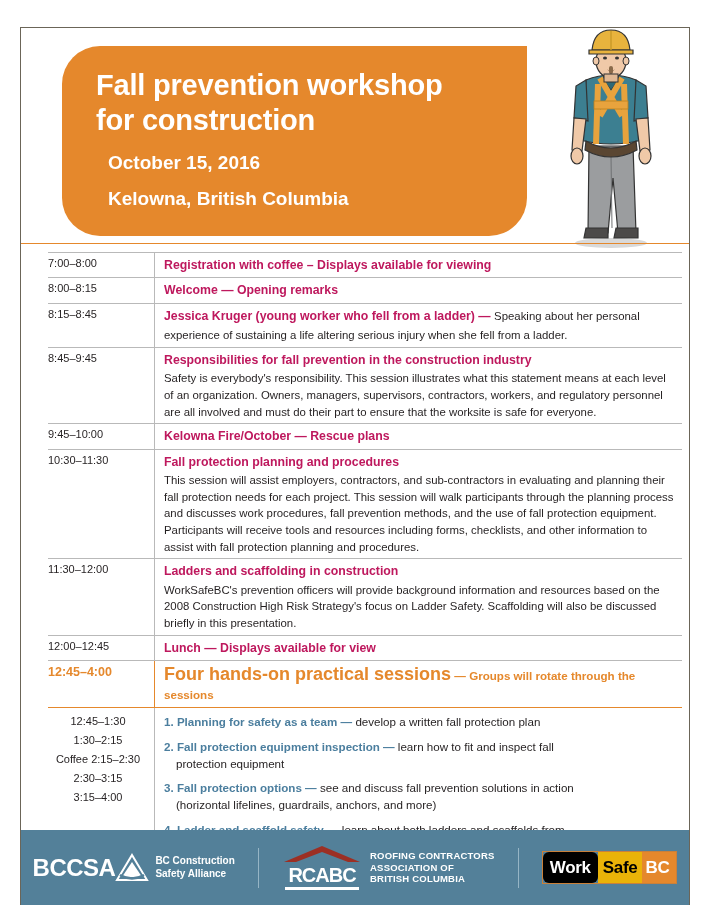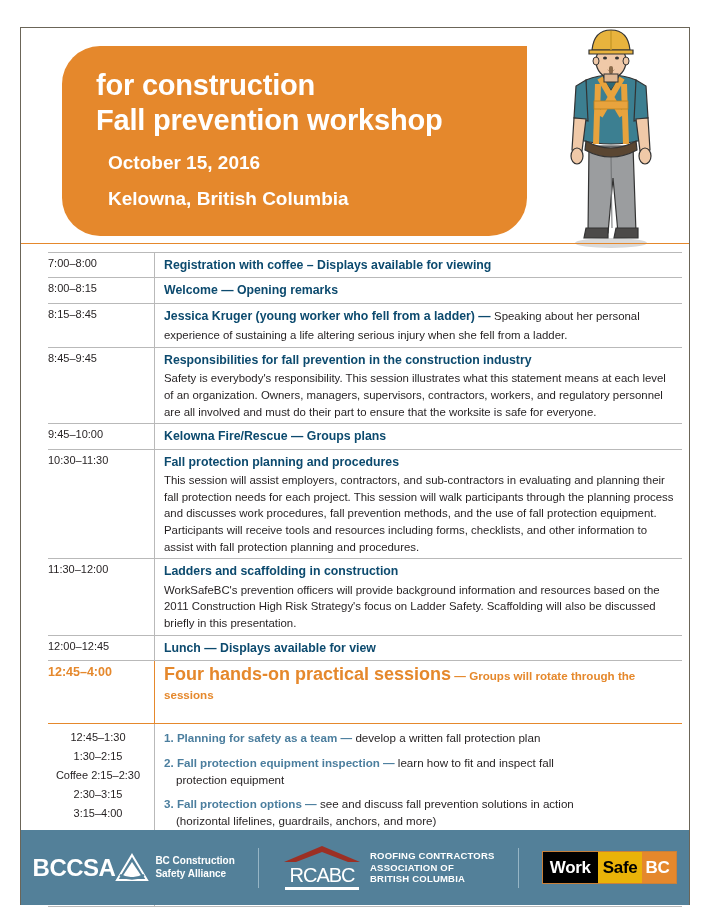--- a/index.html
+++ b/index.html
@@ -84,21 +84,21 @@
     white-space:nowrap;
     border-right:1px solid #b9b9b9;
     padding-top:4px !important;
     padding-right:6px !important;
   }
   .col-desc{
     padding-left:9px !important;
     padding-right:4px !important;
   }
   .sess-title{
-    color:#0c4a6e;
+    color:#be185d;
     font-weight:bold;
     font-size:12.3px;
     line-height:1.42;
   }
   .sess-body{
     color:#231f20;
     font-weight:normal;
     font-size:11.4px;
     line-height:1.45;
   }
@@ -106,21 +106,21 @@
     color:#231f20;
     font-size:11.4px;
     line-height:1.46;
     margin:1px 0 0 0;
   }
 
   
   tr.row-highlight td{
     border-top:1.4px solid #e5882c;
     border-bottom:1.4px solid #e5882c;
-    padding-top:4px;padding-bottom:20px;
+    padding-top:4px;padding-bottom:4px;
   }
   tr.row-highlight .col-time{
     color:#e5882c;
     font-weight:bold;
     font-size:12.5px;
     border-right:1px solid #e5882c;
   }
   .hl-title{
     color:#e5882c;
     font-weight:bold;
@@ -185,42 +185,42 @@
   }
   .rcabc-txt{
     color:#ffffff;font-size:9.5px;font-weight:bold;line-height:1.25;
     margin-left:8px;letter-spacing:0.2px;
   }
   .wsbc{
     display:flex;align-items:stretch;height:31px;border:1px solid #c9803a;
   }
   .wsbc-a{
     background:#000000;color:#ffffff;font-weight:bold;font-size:17px;
-    display:flex;align-items:center;padding:0 7px;letter-spacing:-0.3px;
+    display:flex;align-items:center;padding:0 7px;letter-spacing:-0.3px;border-radius:6px;
   }
   .wsbc-b{
     background:#eab308;color:#000000;font-weight:bold;font-size:17px;
     display:flex;align-items:center;padding:0 5px;letter-spacing:-0.3px;
   }
   .wsbc-c{
     background:#e5882c;color:#ffffff;font-weight:bold;font-size:17px;
     display:flex;align-items:center;padding:0 7px 0 3px;letter-spacing:-0.3px;
   }
 </style>
 </head>
 <body>
 
 <div class="page-frame"></div>
 
 <div class="header">
 
   <div class="banner">
     <div class="banner-title">
+      <div>Fall prevention workshop</div>
       <div>for construction</div>
-      <div>Fall prevention workshop</div>
     </div>
     <div class="banner-sub">October 15, 2016</div>
     <div class="banner-sub">Kelowna, British Columbia</div>
   </div>
 
   <svg class="worker" viewBox="0 0 110 225">
 
     <ellipse cx="55" cy="215" rx="36" ry="5" fill="#d9d9d9"></ellipse>
 
     <path d="M33 118 L77 118 L80 205 L62 205 L57 150 L52 205 L32 205 Z" fill="#9b9d9f" stroke="#333" stroke-width="1.2"></path>
@@ -299,38 +299,38 @@
       <td class="col-time">8:45–9:45</td>
       <td class="col-desc">
         <span class="sess-title">Responsibilities for fall prevention in the construction industry</span>
         <p class="desc-para">Safety is everybody's responsibility. This session illustrates what this statement means at each level of an organization. Owners, managers, supervisors, contractors, workers, and regulatory personnel are all involved and must do their part to ensure that the worksite is safe for everyone.</p>
       </td>
     </tr>
 
     <tr>
       <td class="col-time">9:45–10:00</td>
       <td class="col-desc">
-        <span class="sess-title">Kelowna Fire/Rescue — Groups plans</span>
+        <span class="sess-title">Kelowna Fire/October — Rescue plans</span>
       </td>
     </tr>
 
 
     <tr>
       <td class="col-time">10:30–11:30</td>
       <td class="col-desc">
         <span class="sess-title">Fall protection planning and procedures</span>
         <p class="desc-para">This session will assist employers, contractors, and sub-contractors in evaluating and planning their fall protection needs for each project. This session will walk participants through the planning process and discusses work procedures, fall prevention methods, and the use of fall protection equipment. Participants will receive tools and resources including forms, checklists, and other information to assist with fall protection planning and procedures.</p>
       </td>
     </tr>
 
     <tr>
       <td class="col-time">11:30–12:00</td>
       <td class="col-desc">
         <span class="sess-title">Ladders and scaffolding in construction</span>
-        <p class="desc-para">WorkSafeBC's prevention officers will provide background information and resources based on the 2011 Construction High Risk Strategy's focus on Ladder Safety. Scaffolding will also be discussed briefly in this presentation.</p>
+        <p class="desc-para">WorkSafeBC's prevention officers will provide background information and resources based on the 2008 Construction High Risk Strategy's focus on Ladder Safety. Scaffolding will also be discussed briefly in this presentation.</p>
       </td>
     </tr>
 
     <tr>
       <td class="col-time">12:00–12:45</td>
       <td class="col-desc">
         <span class="sess-title">Lunch — Displays available for view</span>
       </td>
     </tr>
 
@@ -400,21 +400,21 @@
     </div>
   </div>
 
   <div class="sep"></div>
 
   <div class="logo-cell">
     <div style="display:flex;flex-direction:column;align-items:center;">
       <svg width="80" height="20" viewBox="0 0 80 20">
         <path d="M40 1 L78 17 L66 17 L40 7 L14 17 L2 17 Z" fill="#9c2f24"></path>
       </svg>
-      <span style="color:#ffffff;font-weight:normal;font-size:20px;letter-spacing:-1px;line-height:1;">RCABC</span>
+      <span style="color:#ffffff;font-weight:bold;font-size:20px;letter-spacing:-1px;line-height:1;">RCABC</span>
       <div style="width:74px;height:3px;background:#ffffff;margin-top:2px;"></div>
     </div>
     <div class="rcabc-txt">
       <div>ROOFING CONTRACTORS</div>
       <div>ASSOCIATION OF</div>
       <div>BRITISH COLUMBIA</div>
     </div>
   </div>
 
   <div class="sep"></div>

